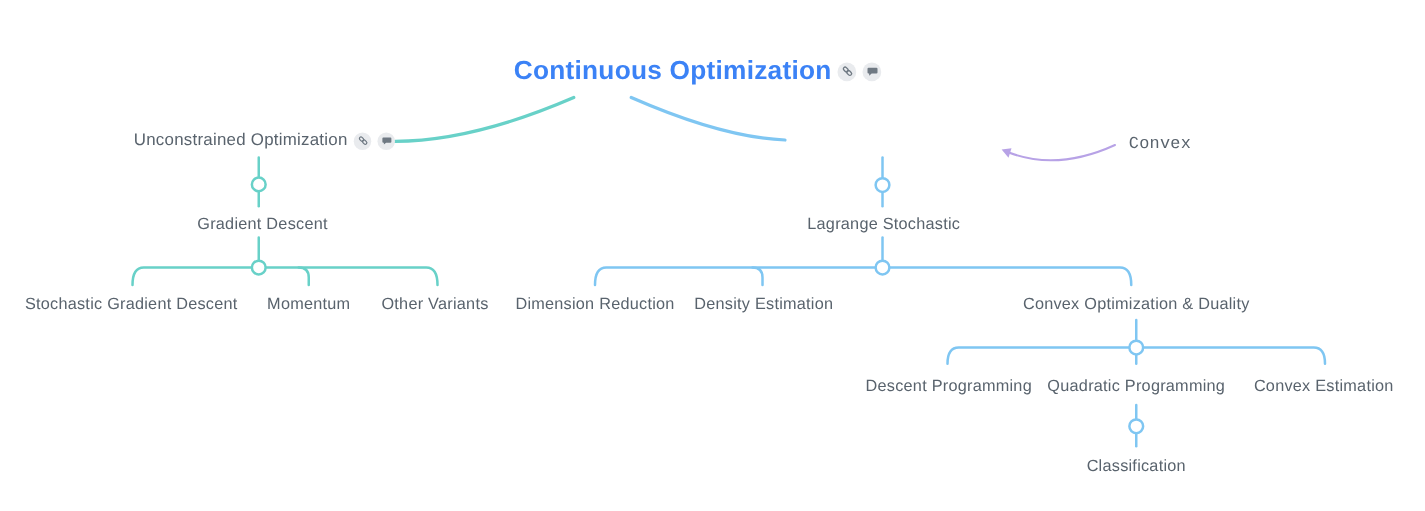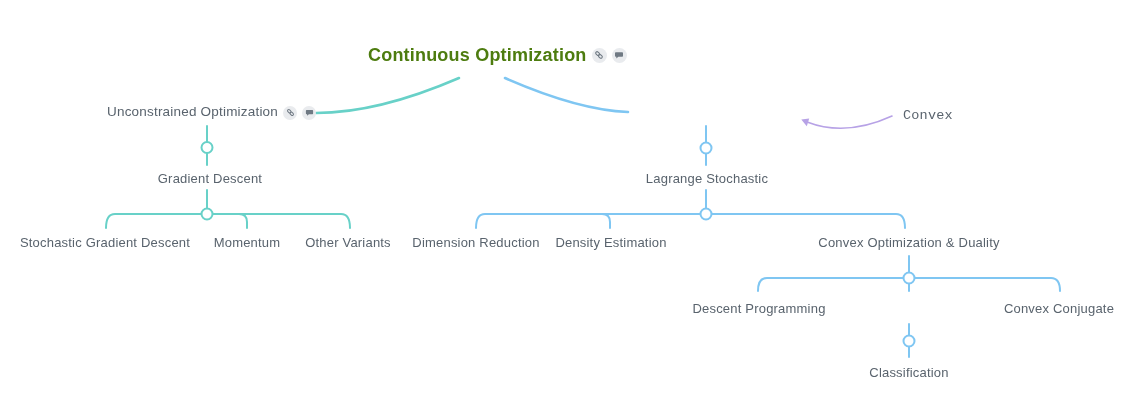--- a/index.html
+++ b/index.html
@@ -10,21 +10,21 @@
     overflow:hidden;
   }
   #edges { position:absolute; left:0; top:0; width:1140px; height:409px; }
   .node {
     position:absolute; white-space:nowrap; color:#59636d; font-size:13px;
     letter-spacing:.2px; line-height:1.15; cursor:default;
   }
   .node.centered { transform:translateX(-50%); }
   .node-row { display:flex; align-items:center; gap:5px; }
   .root-label {
-    font-size:18px; font-weight:700; color:#4d7c0f; letter-spacing:.2px;
+    font-size:21px; font-weight:700; color:#3b82f6; letter-spacing:.2px;margin-left:43px;
   }
   .lvl1-label { font-size:13.5px; }
   .icon-badge {
     display:inline-flex; align-items:center; justify-content:center;
     width:15px; height:15px; border-radius:50%; background:#e9ebee;
   }
   .icon-badge.small { width:14px; height:14px; }
   .icon-badge svg { display:block; }
   .glyph-stroke { stroke:#6f7983; fill:none; }
   .glyph-fill { fill:#6f7983; }
@@ -110,17 +110,18 @@
 
   <div class="node centered" style="left:105px; top:236px;">Stochastic Gradient Descent</div>
   <div class="node centered" style="left:247px; top:236px;">Momentum</div>
   <div class="node centered" style="left:348px; top:236px;">Other Variants</div>
 
   <div class="node centered" style="left:476px; top:236px;">Dimension Reduction</div>
   <div class="node centered" style="left:611px; top:236px;">Density Estimation</div>
   <div class="node centered" style="left:909px; top:236px;">Convex Optimization &amp; Duality</div>
 
   <div class="node centered" style="left:759px; top:302px;">Descent Programming</div>
-  <div class="node centered" style="left:1059px; top:302px;">Convex Conjugate</div>
+  <div class="node centered" style="left:909px; top:302px;">Quadratic Programming</div>
+  <div class="node centered" style="left:1059px; top:302px;">Convex Estimation</div>
 
   <div class="node centered" style="left:909px; top:366px;">Classification</div>
 
 </div>
 
 </body></html>

